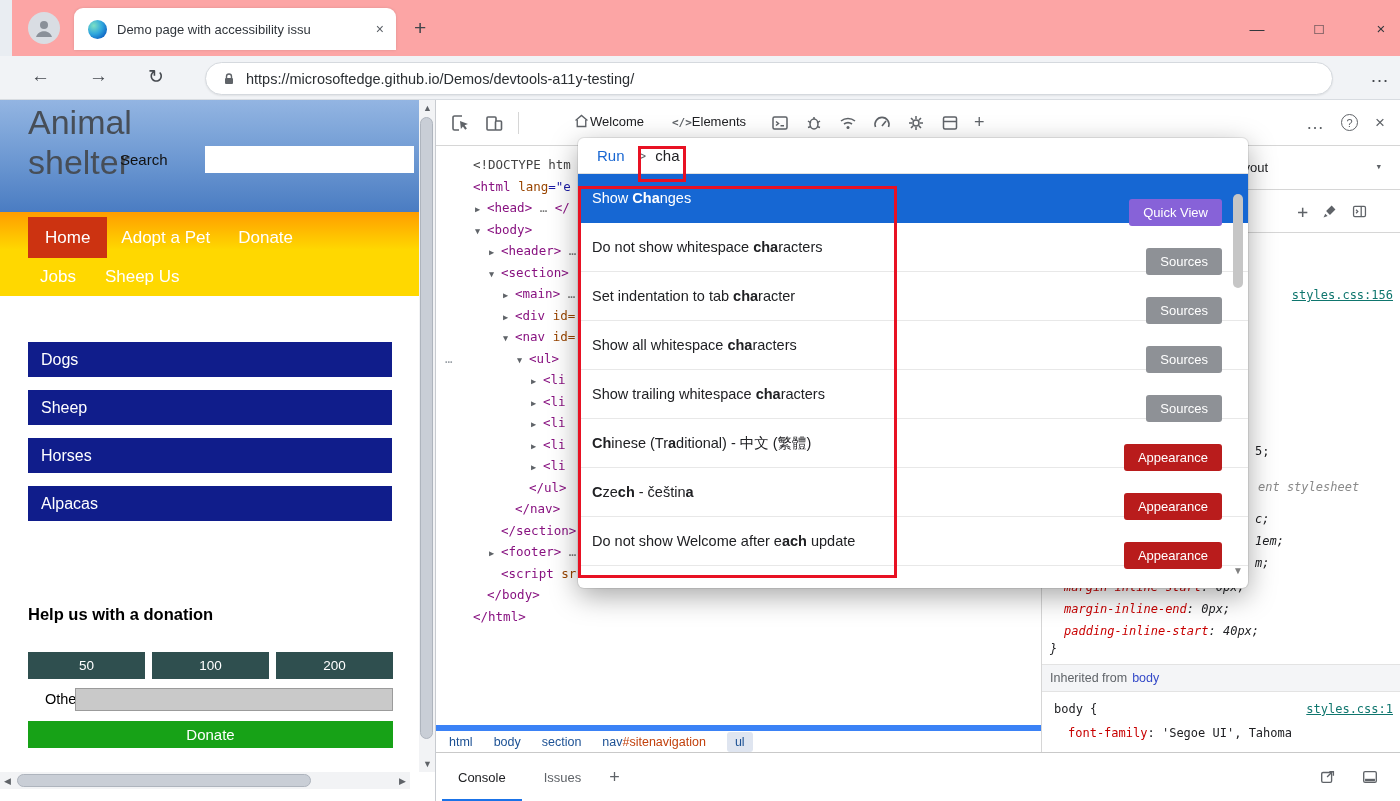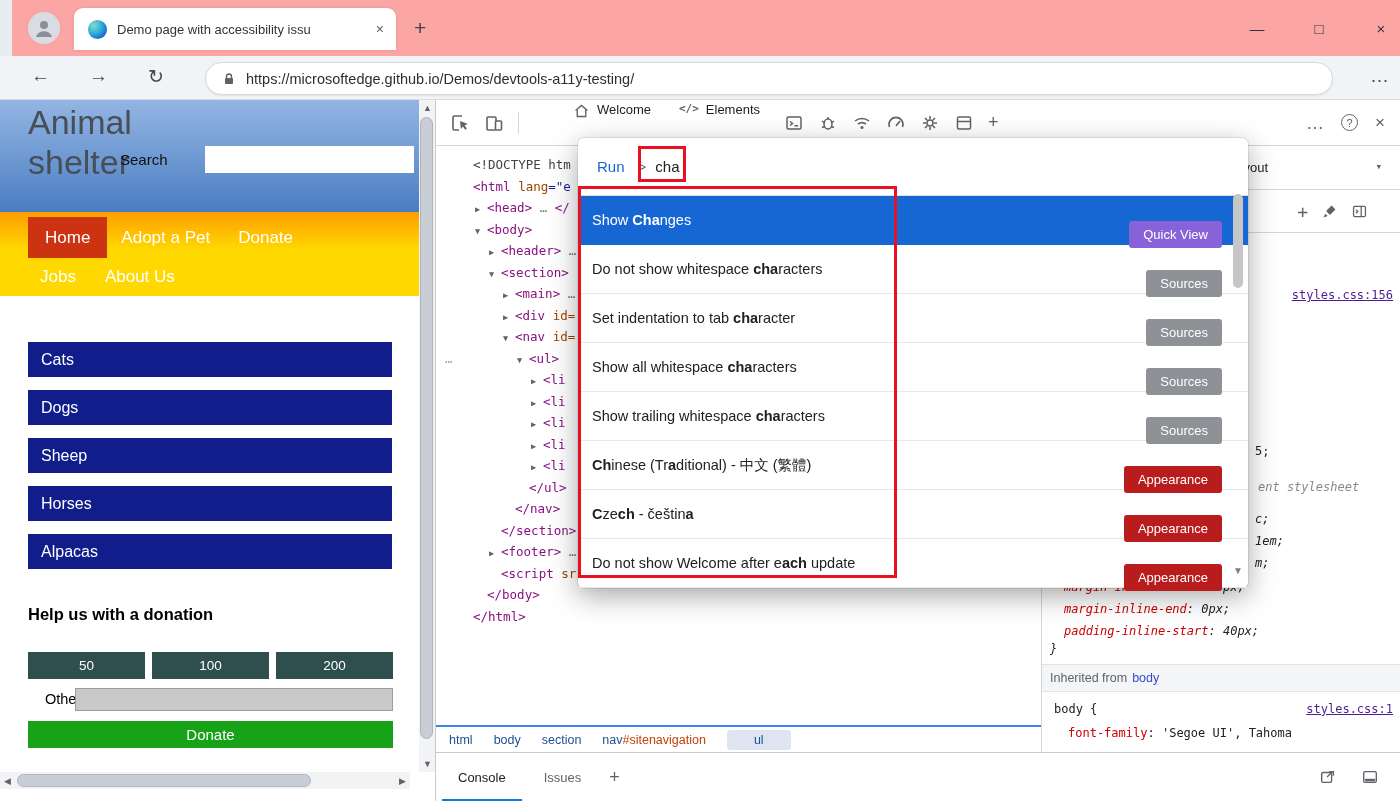--- a/index.html
+++ b/index.html
@@ -54,65 +54,65 @@
   .s-arrow { position:absolute; font-size:9px; color:#5f6368; }
   .vscroll .up { left:4px; top:3px; } .vscroll .down { left:4px; bottom:3px; }
   .hscroll .left { left:4px; top:4px; } .hscroll .right { right:4px; top:4px; }
 
   
   .devtools { position:absolute; left:435px; top:100px; width:965px; height:701px; background:#fff; border-left:1px solid #c8cbd0; }
   .dt-toolbar { position:absolute; left:0; top:0; width:965px; height:46px; background:#fff; border-bottom:1px solid #d6d6d6; display:flex; align-items:center; }
   .dt-icon { width:20px; height:20px; flex:none; }
   .dt-icon.m { margin-left:14px; }
   .dt-sep { width:1px; height:22px; background:#d6d6d6; margin-left:14px; }
-  .dt-tab { display:flex; align-items:flex-start; gap:7px; padding:2px 14px; height:100%; font-size:13px; color:#202124; white-space:nowrap; }
+  .dt-tab { display:flex; align-items:flex-end; padding:16px 14px; height:100%; font-size:13px; color:#202124; white-space:nowrap; }
   .dt-tab.welcome { margin-left:40px; }
   .code-glyph { font-family:"DejaVu Sans Mono",monospace; font-size:11px; font-weight:700; color:#5f6368; }
   .dt-panelicons { display:flex; align-items:center; gap:14px; margin-left:10px; }
   .dt-right { margin-left:auto; display:flex; align-items:center; gap:17px; padding-right:16px; }
   .dots-glyph { font-size:18px; color:#5f6368; line-height:10px; }
   .help-glyph { width:17px; height:17px; border:1.5px solid #5f6368; border-radius:50%; color:#5f6368; font-size:11px; display:flex; align-items:center; justify-content:center; }
   .x-glyph { font-size:17px; color:#5f6368; }
   .plus-glyph { font-size:18px; color:#5f6368; }
 
   .dt-domtree { position:absolute; left:0; top:46px; width:605px; height:579px; overflow:hidden; font-family:"DejaVu Sans Mono",monospace; font-size:12.5px; padding-top:8px; }
   .tree-line { position:relative; height:21.5px; line-height:21.5px; white-space:pre; }
   .arrow { display:inline-block; width:12px; color:#5f6368; font-size:8.5px; }
   .gutter-dots { position:absolute; left:9px; top:0; color:#9aa0a6; }
   .tk-tag { color:#881280; } .tk-attr { color:#994500; } .tk-val { color:#1a1aa6; }
   .tk-dots { color:#777; } .tk-doc { color:#444; }
 
-  .dt-breadcrumb { position:absolute; left:0; top:625px; width:605px; height:27px; border-top:2px solid #3b82f6; background:#fff; display:flex; align-items:center; padding-left:13px; gap:21px; font-size:12.5px; }
+  .dt-breadcrumb { position:absolute; left:0; top:625px; width:605px; height:27px; border-top:6px solid #3b82f6; background:#fff; display:flex; align-items:center; padding-left:13px; gap:21px; font-size:12.5px; }
   .crumb { white-space:nowrap; }
   .crumb-tag { color:#1c5194; } .crumb-id { color:#c2410c; }
-  .crumb.current { background:#dfe5f0; padding:3px 27px; border-radius:3px; }
+  .crumb.current { background:#dfe5f0; padding:3px 8px; border-radius:3px; }
 
   .dt-drawer { position:absolute; left:0; top:652px; width:965px; height:49px; border-top:1px solid #c9c9c9; background:#fff; display:flex; align-items:center; }
   .drawer-tab { height:100%; display:flex; align-items:center; padding:0 16px; font-size:13px; color:#5f6368; margin-left:6px; }
   .drawer-tab.active { color:#202124; box-shadow:inset 0 -2px 0 #1a73e8; }
   .drawer-plus { font-size:18px; color:#5f6368; margin-left:12px; }
   .drawer-icons { margin-left:auto; display:flex; align-items:center; gap:24px; padding-right:22px; }
 
   .dt-styles { position:absolute; left:605px; top:46px; width:360px; height:606px; border-left:1px solid #d6d6d6; font-family:"DejaVu Sans Mono",monospace; font-size:12px; color:#202124; }
   .st-tabs { position:absolute; left:0; top:0; width:360px; height:44px; border-bottom:1px solid #d6d6d6; }
   .st-tab-label { position:absolute; left:187px; top:14px; font-family:"Liberation Sans",sans-serif; font-size:13px; color:#202124; }
   .st-chevron { position:absolute; right:20px; top:14px; color:#5f6368; font-size:11px; }
   .st-toolbar { position:absolute; left:0; top:44px; width:360px; height:43px; border-bottom:1px solid #d6d6d6; display:flex; align-items:center; justify-content:flex-end; gap:13px; padding-right:34px; }
   .frag { position:absolute; white-space:nowrap; }
-  .link { color:#4c1d95; text-decoration:underline; }
+  .link { color:#0f766e; text-decoration:underline; }
   .ital { font-style:italic; }
   .gray { color:#8a8a8a; }
   #ua-block { position:absolute; left:22px; top:430px; font-style:italic; line-height:22px; }
   .css-prop { color:#c80000; } .css-val { color:#202124; }
   .inherited-bar { position:absolute; left:0; top:518px; width:360px; height:28px; background:#f4f5f7; border-top:1px solid #e3e3e3; border-bottom:1px solid #e3e3e3; display:flex; align-items:center; padding-left:8px; font-family:"Liberation Sans",sans-serif; font-size:12.5px; color:#5f6368; }
   .inherited-node { color:#3449c8; margin-left:5px; }
 
   
   .cmd-overlay { position:absolute; left:578px; top:138px; width:670px; height:450px; background:#fff; border-radius:6px; box-shadow:0 8px 28px rgba(0,0,0,.35), 0 0 0 1px rgba(0,0,0,.08); z-index:50; }
-  .cmd-head { height:58px; display:flex; align-items:center; padding:0 19px; border-bottom:1px solid #e0e0e0; font-size:15px; }
+  .cmd-head { height:36px; display:flex; align-items:center; padding:0 19px; border-bottom:1px solid #e0e0e0; font-size:15px; }
   .run { color:#1967d2; margin-right:13px; }
   .chev { color:#5f6368; margin-right:9px; }
   .query { color:#202124; }
   .cmd-list {}
   .cmd-row { height:49px; display:flex; align-items:center; padding:0 26px 0 14px; border-bottom:1px solid #e8e8e8; font-size:14.5px; color:#202124; }
   .cmd-label { flex:1; white-space:nowrap; overflow:hidden; }
   .match { font-weight:700; }
   .badge { height:27px; line-height:27px; padding:0 14px; border-radius:3px; color:#fff; font-size:13px; white-space:nowrap;margin-top:28px; }
   .badge.quickview { background:#8762d8; }
   .badge.sources { background:#8e9196; }
@@ -179,25 +179,24 @@
       <input class="search-input" style="">
     </div>
     <div class="site-nav">
       <div class="nav-row row1" id="nav-row1">
           <div class="nav-item nav-home">Home</div>
           <div class="nav-item">Adopt a Pet</div>
           <div class="nav-item">Donate</div>
         </div>
       <div class="nav-row row2" id="nav-row2">
           <div class="nav-item">Jobs</div>
-          <div class="nav-item">About Us</div>
+          <div class="nav-item">Sheep Us</div>
         </div>
     </div>
     <div class="cat-list" id="cat-list">
-        <div class="cat-item">Cats</div>
         <div class="cat-item">Dogs</div>
         <div class="cat-item">Sheep</div>
         <div class="cat-item">Horses</div>
         <div class="cat-item">Alpacas</div>
       </div>
     <div class="donation-heading">Help us with a donation</div>
     <div class="amounts" id="amounts">
         <div class="amount-btn">50</div>
         <div class="amount-btn">100</div>
         <div class="amount-btn">200</div>

